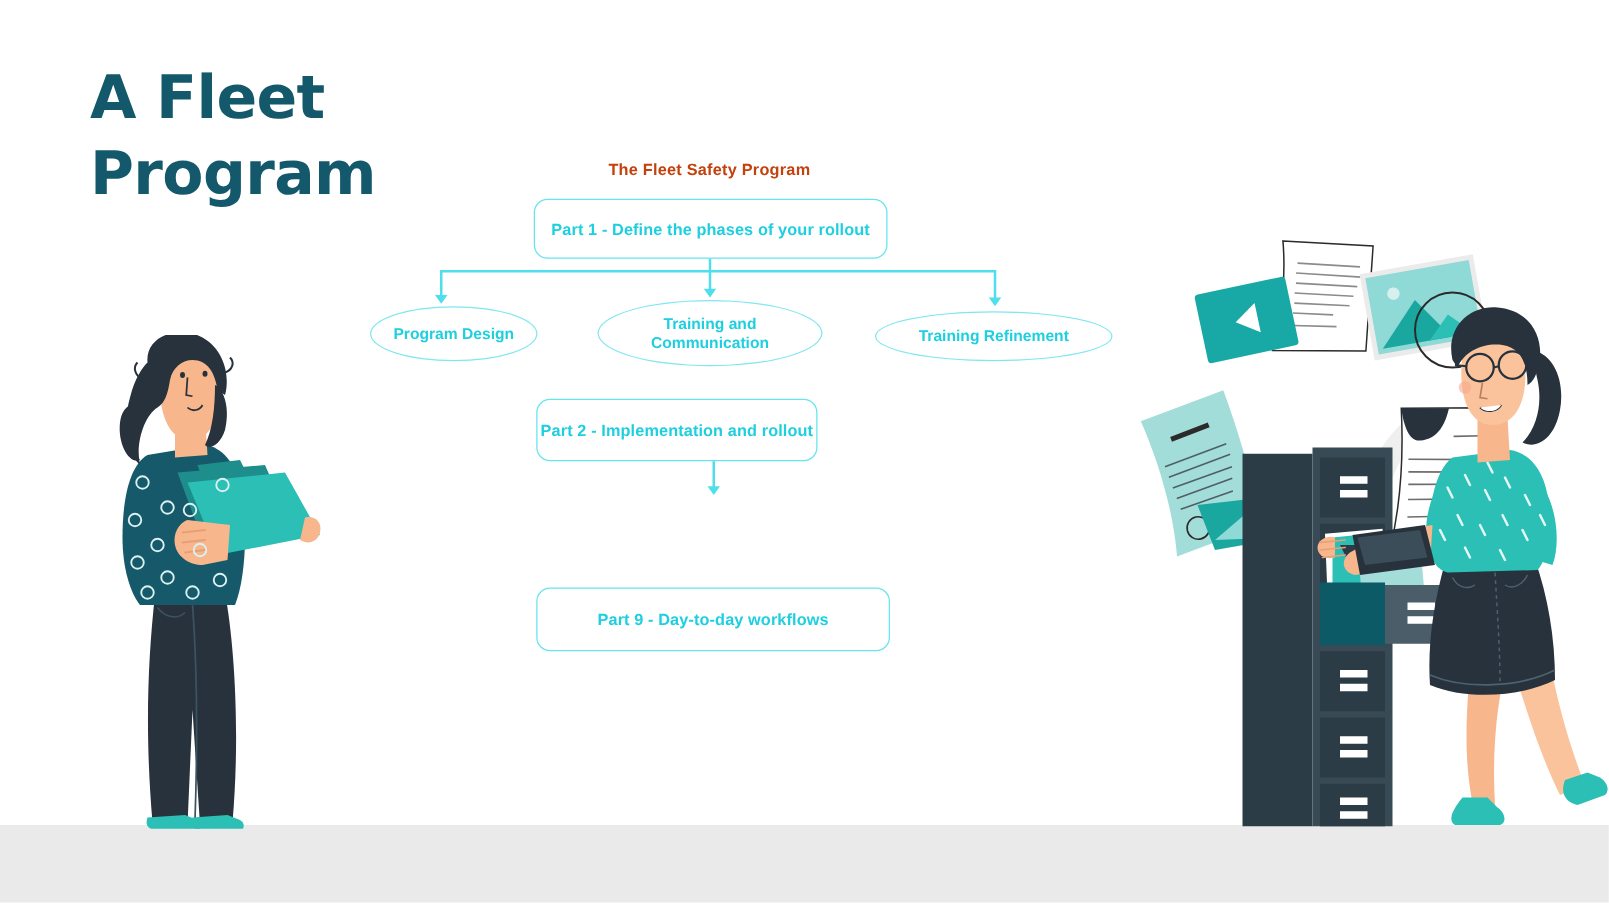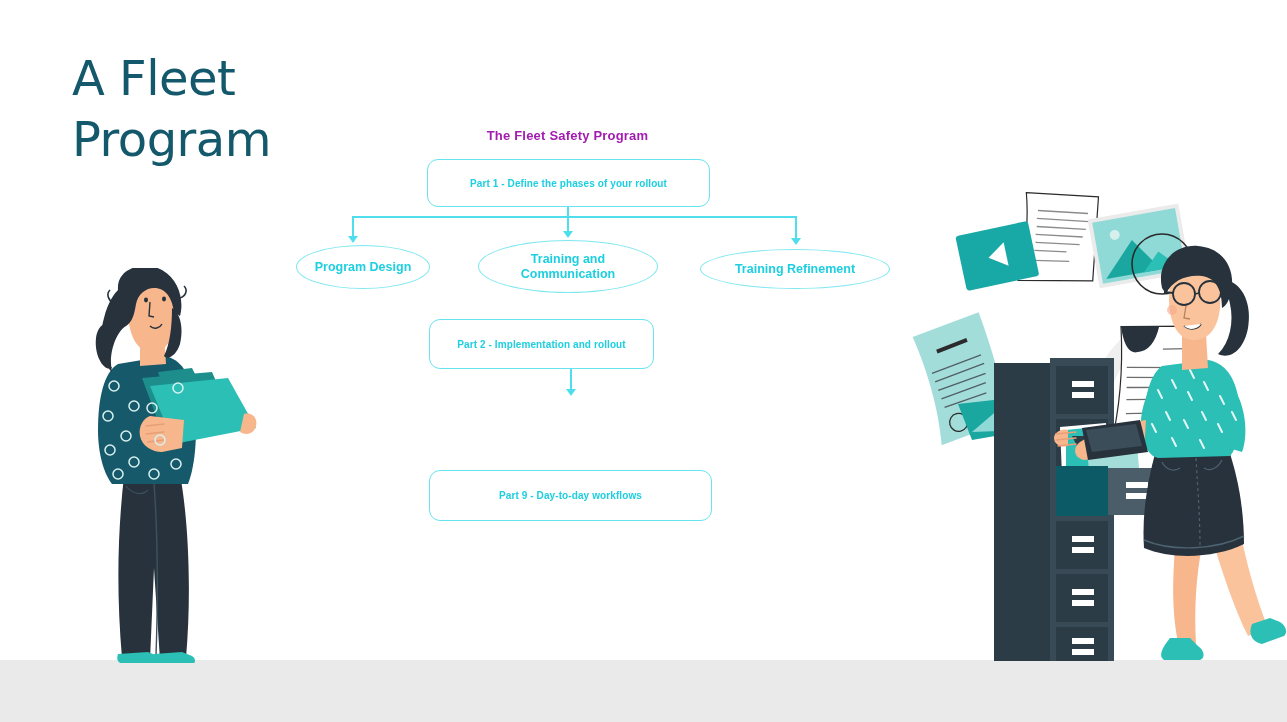--- a/index.html
+++ b/index.html
@@ -15,43 +15,43 @@
   
   .bottom-band {
     position:absolute; left:0; top:660px; width:1287px; height:62px;
     background:#eaeaea;
   }
 
   
   .title {
     position:absolute; left:72px; top:48px; width:290px;
     color:#13596b;
-    font-weight:normal;
+    font-weight:bold;
     font-size:48px;
     line-height:61px;
     letter-spacing:-0.5px;
     font-family:"DejaVu Sans", sans-serif;
   }
   .title span { display:block; }
 
   
   .diagram { position:absolute; left:0; top:0; width:1287px; height:660px; }
   .diag-title {
     position:absolute; left:430px; top:128px; width:275px;
     text-align:center;
-    color:#a21caf; font-weight:bold; font-size:13px;
+    color:#c2410c; font-weight:bold; font-size:13px;
     letter-spacing:0.2px;
   }
   .node-box {
     position:absolute;
     border:1.6px solid #67e4ee;
     border-radius:11px;
     background:#ffffff;
     display:flex; align-items:center; justify-content:center;
-    color:#1ecfe0; font-weight:bold; font-size:10px;
+    color:#1ecfe0; font-weight:bold; font-size:13px;
     letter-spacing:0.1px;
     text-align:center;
     box-sizing:border-box;
   }
   .node-ellipse {
     position:absolute;
     border:1.5px solid #7fe7f0;
     border-radius:50%;
     background:#ffffff;
     display:flex; align-items:center; justify-content:center;

